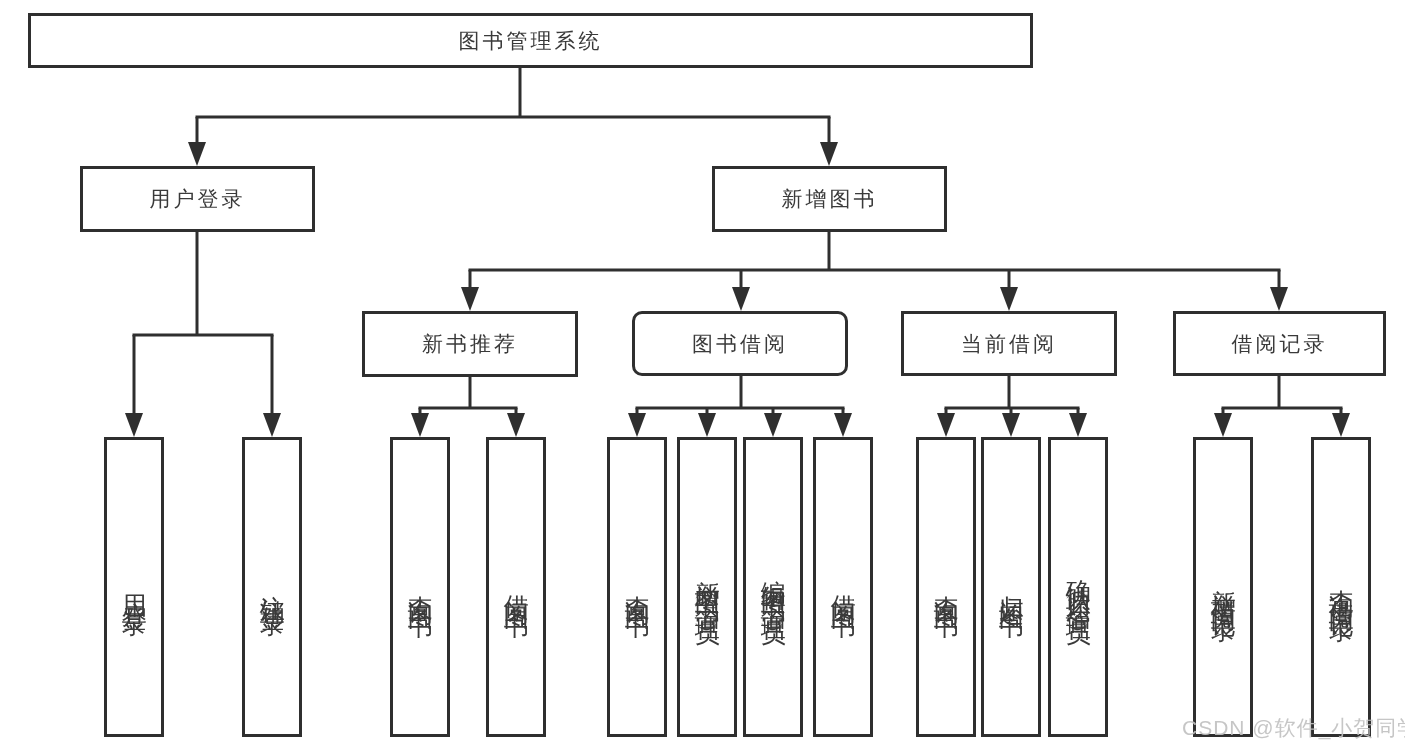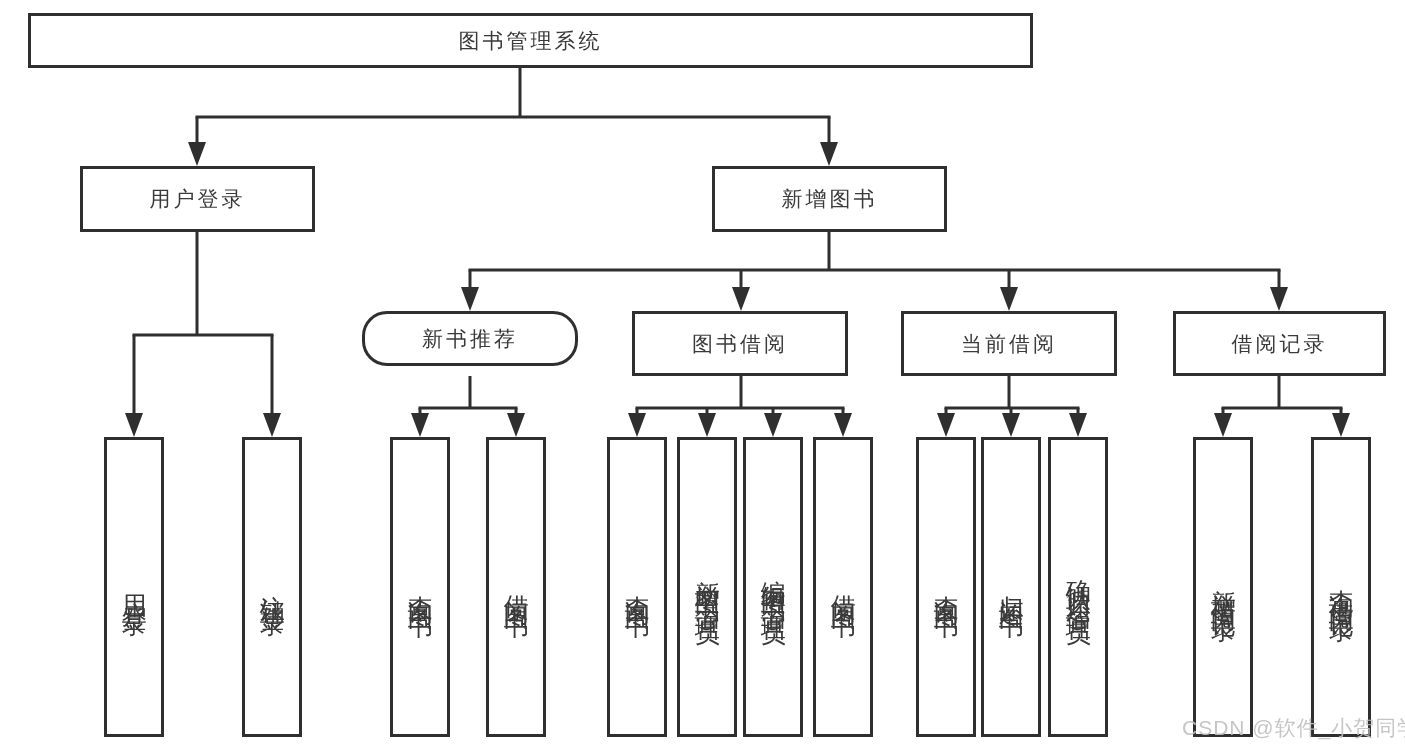--- a/index.html
+++ b/index.html
@@ -122,22 +122,22 @@
       <polygon points="1223,437 1214,413 1232,413"></polygon>
       <polygon points="1341,437 1332,413 1350,413"></polygon>
     </g>
   </svg>
 
   <div class="node h-node" style="left:20px; top:13px; width:1005px; height:55px;margin-left:8px;">图书管理系统</div>
 
   <div class="node h-node" style="left:80px; top:166px; width:235px; height:66px;">用户登录</div>
   <div class="node h-node" style="left:712px; top:166px; width:235px; height:66px;">新增图书</div>
 
-  <div class="node h-node" style="left:362px; top:311px; width:216px; height:55px;border-radius:25px;">新书推荐</div>
-  <div class="node h-node" style="left:632px; top:311px; width:216px; height:65px;">图书借阅</div>
+  <div class="node h-node" style="left:362px; top:311px; width:216px; height:66px;">新书推荐</div>
+  <div class="node h-node" style="left:632px; top:311px; width:216px; height:65px;border-radius:10px;">图书借阅</div>
   <div class="node h-node" style="left:901px; top:311px; width:216px; height:65px;">当前借阅</div>
   <div class="node h-node" style="left:1173px; top:311px; width:213px; height:65px;text-align:center;">借阅记录</div>
 
   <div class="node v-node" style="left:104px; top:437px; width:60px; height:300px;">用户登录</div>
   <div class="node v-node" style="left:242px; top:437px; width:60px; height:300px;">注销登录</div>
 
   <div class="node v-node" style="left:390px; top:437px; width:60px; height:300px;">查询图书</div>
   <div class="node v-node" style="left:486px; top:437px; width:60px; height:300px;">借阅图书</div>
 
   <div class="node v-node" style="left:607px; top:437px; width:60px; height:300px;">查询图书</div>

